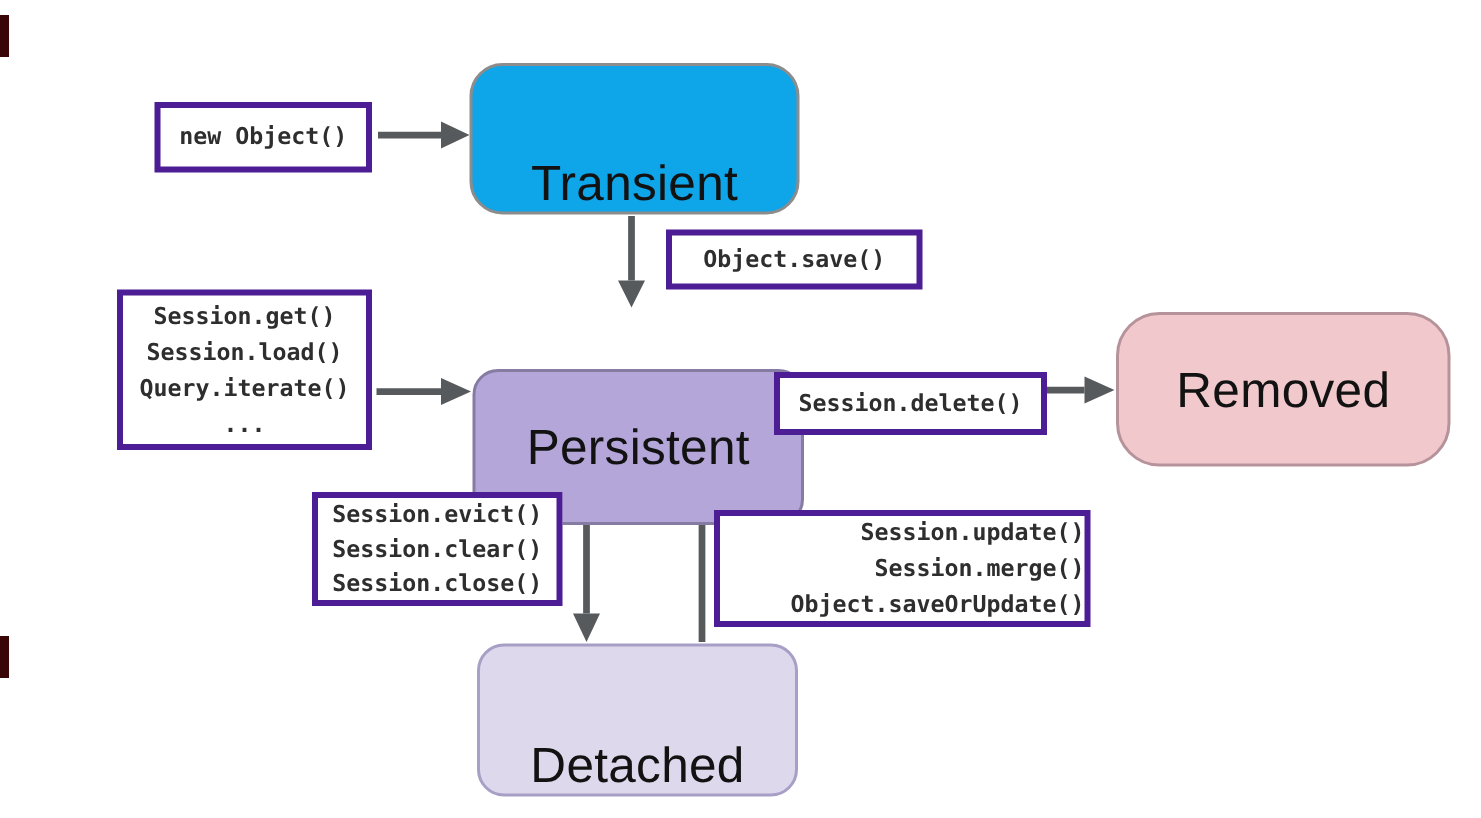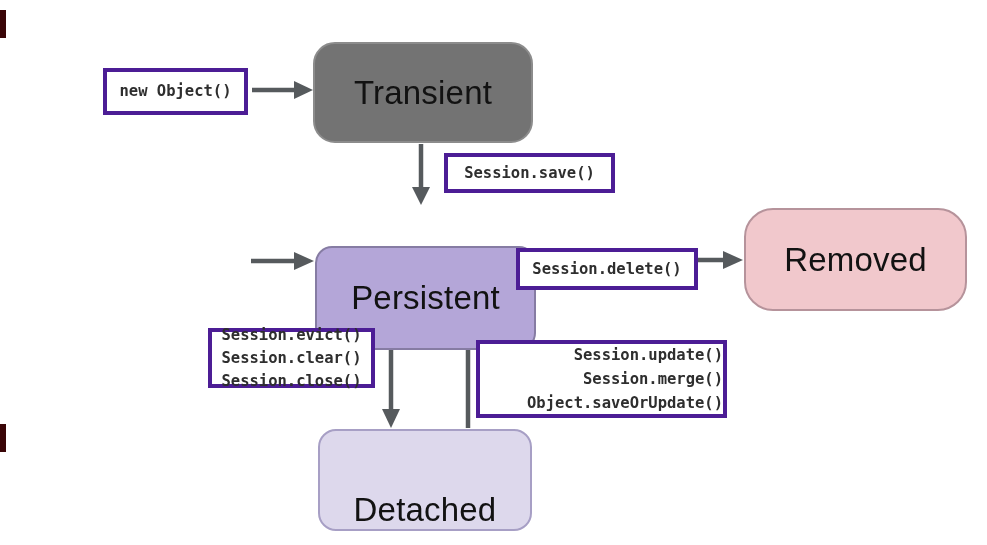--- a/index.html
+++ b/index.html
@@ -21,21 +21,21 @@
   
   .state{
     position:absolute;
     display:flex;align-items:center;justify-content:center;
     box-sizing:border-box;
     font-size:33px;color:#121212;
     letter-spacing:0.2px;
   }
   .state.transient{
     left:313px;top:42px;width:220px;height:101px;
-    background:#737373;border:2px solid #8c8c8c;border-radius:22px;
+    background:#0ea5e9;border:2px solid #8c8c8c;border-radius:22px;align-items:flex-end;
   }
   .state.persistent{
     left:315px;top:206px;width:221px;height:104px;
     background:var(--persistent-fill,#b4a6d8);
     border:2px solid var(--persistent-border,#867ca3);
     border-radius:17px;
     margin-top:40px;
   }
   .state.removed{
     left:744px;top:208px;width:223px;height:103px;
@@ -58,21 +58,21 @@
     box-sizing:border-box;
     background:#ffffff;border:4px solid #4c1d95;
     font-family:"DejaVu Sans Mono", monospace;
     font-weight:700;font-size:15.5px;color:#2e2e2e;
     line-height:23px;white-space:nowrap;text-align:center;
   }
   .codebox.new-object{left:103px;top:68px;width:145px;height:47px;}
   .codebox.save{left:444px;top:153px;width:171px;height:40px;}
   .codebox.load{left:78px;top:193px;width:170px;height:107px;line-height:24px;}
   .codebox.del{left:516px;top:203px;width:182px;height:42px;margin-top:45px;}
-  .codebox.evict{left:208px;top:328px;width:167px;height:60px;}
+  .codebox.evict{left:208px;top:328px;width:167px;height:76px;}
   .codebox.reattach{left:476px;top:340px;width:251px;height:78px;line-height:24px;align-items:flex-end;}
 
   svg.arrows{position:absolute;left:0;top:0;}
   svg.arrows line{stroke:var(--arrow,#565a5d);stroke-width:4.5;}
   svg.arrows polygon{fill:var(--arrow,#565a5d);}
 </style>
 </head>
 <body>
 
 <div id="canvas">
@@ -121,23 +121,29 @@
 
   <div class="state detached">
     <span>Detached</span>
   </div>
 
   <div class="codebox new-object">
     <span>new Object()</span>
   </div>
 
   <div class="codebox save">
-    <span>Session.save()</span>
+    <span>Object.save()</span>
   </div>
 
+  <div class="codebox load">
+    <span>Session.get()</span>
+    <span>Session.load()</span>
+    <span>Query.iterate()</span>
+    <span>...</span>
+  </div>
 
   <div class="codebox del">
     <span>Session.delete()</span>
   </div>
 
   <div class="codebox evict">
     <span>Session.evict()</span>
     <span>Session.clear()</span>
     <span>Session.close()</span>
   </div>

